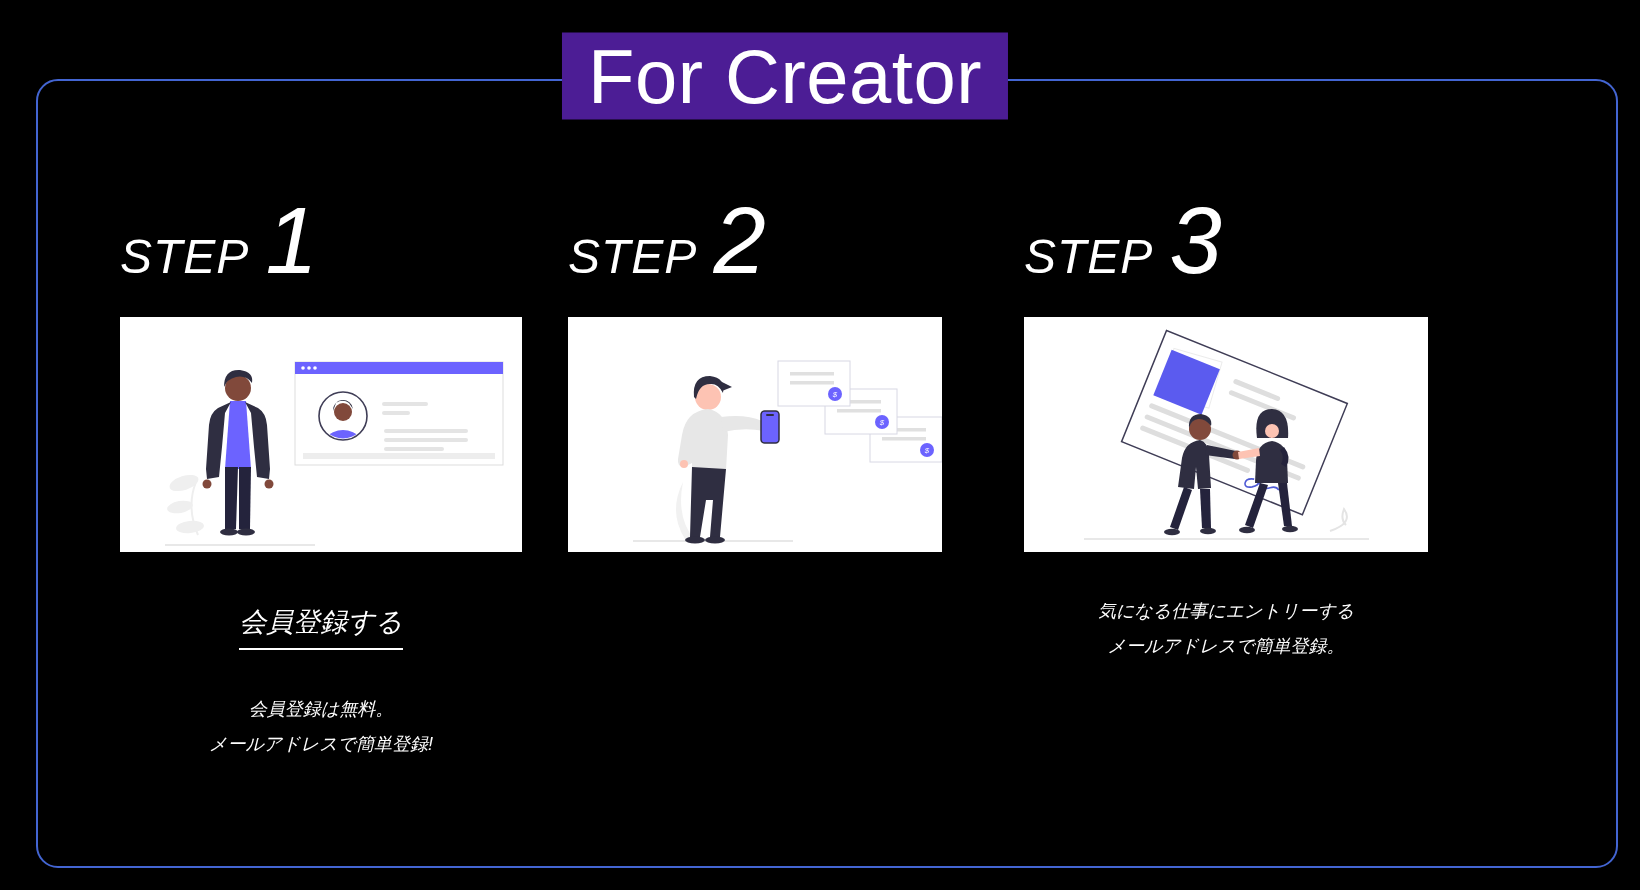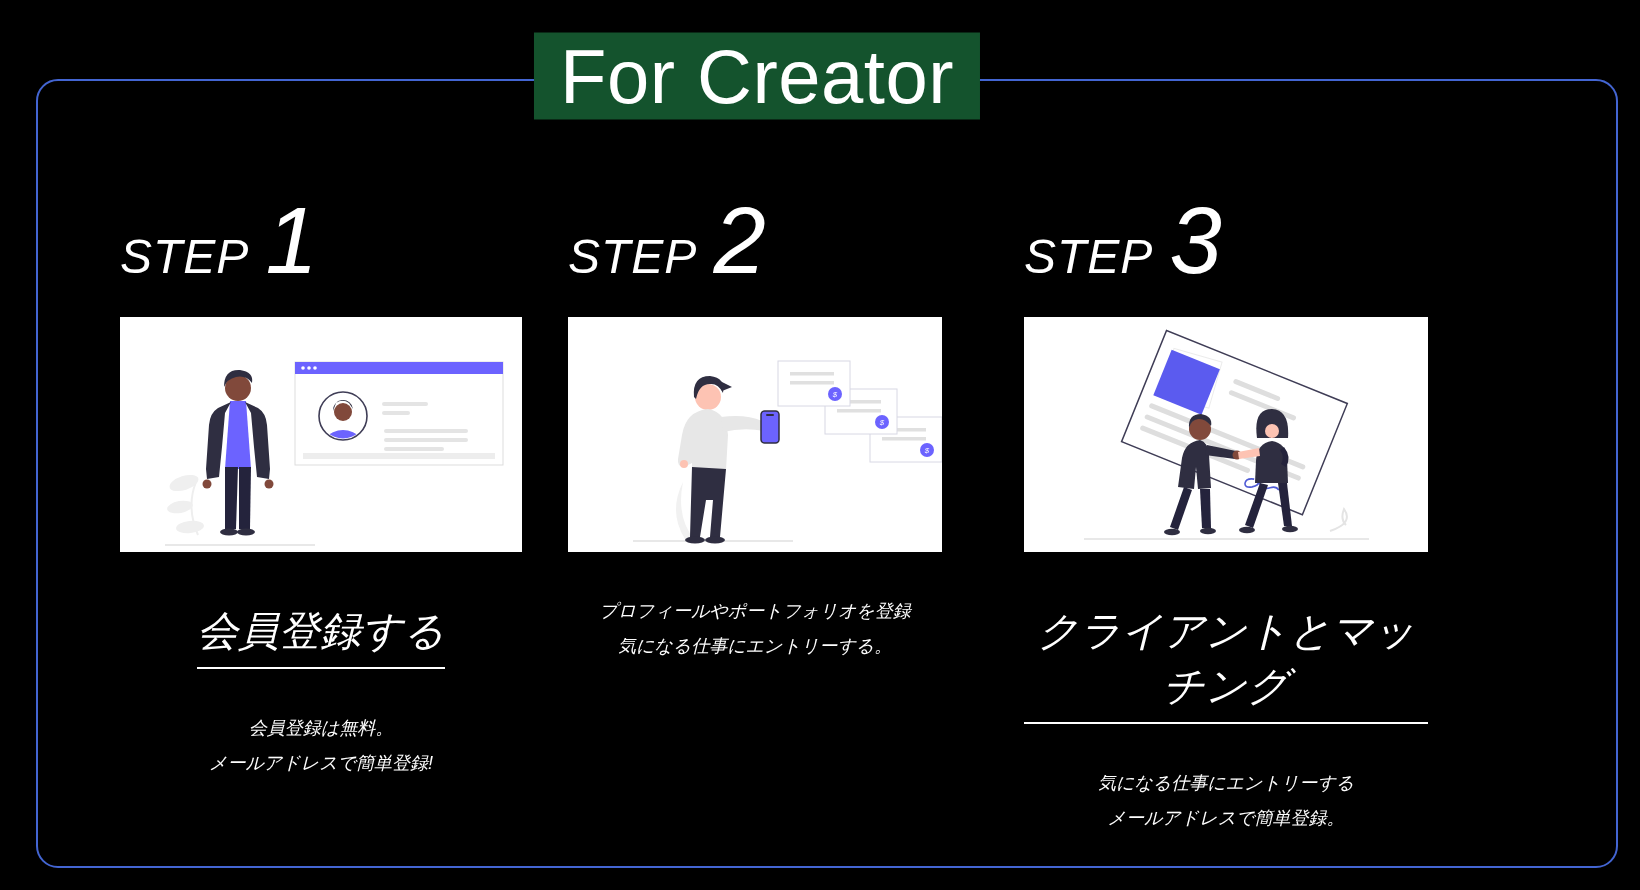--- a/index.html
+++ b/index.html
@@ -6,39 +6,39 @@
   html,body { background:#000; }
   body {
     width:1640px; height:890px; position:relative; overflow:hidden;
     font-family:"Liberation Sans","DejaVu Sans",sans-serif; color:#fff;
   }
   .section-box {
     position:absolute; left:36px; top:79px; width:1582px; height:789px;
     border:2px solid #4365d2; border-radius:22px;
   }
   .section-title {
-    position:absolute; top:76px; left:757px; transform:translate(-50%,-50%);
-    font-size:76px; font-weight:400; color:#fff; background:#14532d;
+    position:absolute; top:76px; left:785px; transform:translate(-50%,-50%);
+    font-size:76px; font-weight:400; color:#fff; background:#4c1d95;
     padding:0 26px; white-space:nowrap; letter-spacing:0.5px; z-index:2;
   }
   .steps {
     position:absolute; left:120px; top:195px; display:flex; z-index:1;
   }
   .step-col { display:flex; flex-direction:column;font-style:italic; }
   .step-col.c1 { width:402px; margin-right:46px; }
   .step-col.c2 { width:374px; margin-right:82px; }
   .step-col.c3 { width:404px; }
   .step-heading { display:flex; align-items:baseline; height:92px; }
   .step-word { font-size:48px; letter-spacing:1px; margin-right:16px; }
   .step-num  { font-size:94px; line-height:92px; }
   .illus { margin-top:30px; height:235px; }
   .illus svg { display:block; }
   .link-row { margin-top:52px; text-align:center; }
   .step-link {
-    display:inline-block; color:#fff; text-decoration:none; font-size:41px;
+    display:inline-block; color:#fff; text-decoration:none; font-size:27px;
     padding-bottom:8px; border-bottom:2px solid #fff; cursor:pointer;
   }
   .desc { margin-top:42px; text-align:center; font-size:18px; line-height:35px; color:#fdfdfd; }
 </style>
 </head>
 <body>
 
 <div class="section-box"></div>
 <h2 class="section-title">For Creator</h2>
 
@@ -131,24 +131,20 @@
         <path d="M153,100 Q178,97 194,104 L196,114 Q176,110 155,115 Z" fill="#e7e7e7"></path>
         <circle cx="198" cy="110" r="5" fill="#fdc3b3"></circle>
         <rect x="193" y="94" width="18" height="32" rx="3.5" fill="#6c63ff" stroke="#2f2e41" stroke-width="1.5"></rect>
         <rect x="198" y="97" width="8" height="2" rx="1" fill="#2f2e41"></rect>
         <circle cx="116" cy="147" r="4" fill="#fdc3b3"></circle>
         <path d="M124,150 L158,152 L152,220 L142,220 L145,183 L138,183 L132,220 L122,220 Z" fill="#2f2e41"></path>
         <ellipse cx="127" cy="223" rx="10" ry="3.5" fill="#2f2e41"></ellipse>
         <ellipse cx="147" cy="223" rx="10" ry="3.5" fill="#2f2e41"></ellipse>
       </svg>
     </div>
-    <div class="desc">
-      <div>プロフィールやポートフォリオを登録</div>
-      <div>気になる仕事にエントリーする。</div>
-    </div>
   </div>
 
   <div class="step-col c3">
     <div class="step-heading">
       <span class="step-word">STEP</span>
       <span class="step-num">3</span>
     </div>
     <div class="illus">
       <svg width="404" height="235" viewBox="0 0 404 235">
         <rect width="404" height="235" fill="#ffffff"></rect>
@@ -178,22 +174,19 @@
         <circle cx="248" cy="114" r="7" fill="#fdc3b3"></circle>
         <path d="M248,124 Q233,126 232,144 L231,166 L264,166 L263,142 Q262,126 248,124 Z" fill="#2f2e41"></path>
         <path d="M235,131 L214,135 L215,142 L236,139 Z" fill="#fdc3b3"></path>
         <path d="M260,130 Q268,140 262,150 L257,147 Q261,140 256,133 Z" fill="#24233c"></path>
         <path d="M236,166 L221,208 L229,211 L244,168 Z" fill="#24233c"></path>
         <path d="M254,166 L260,209 L268,209 L263,166 Z" fill="#24233c"></path>
         <ellipse cx="223" cy="213" rx="8" ry="3.2" fill="#2f2e41"></ellipse>
         <ellipse cx="266" cy="212" rx="8" ry="3.2" fill="#2f2e41"></ellipse>
       </svg>
     </div>
-    <div class="link-row">
-      <a class="step-link">クライアントとマッチング</a>
-    </div>
     <div class="desc">
       <div>気になる仕事にエントリーする</div>
       <div>メールアドレスで簡単登録。</div>
     </div>
   </div>
 
 </div>
 
 </body></html>

